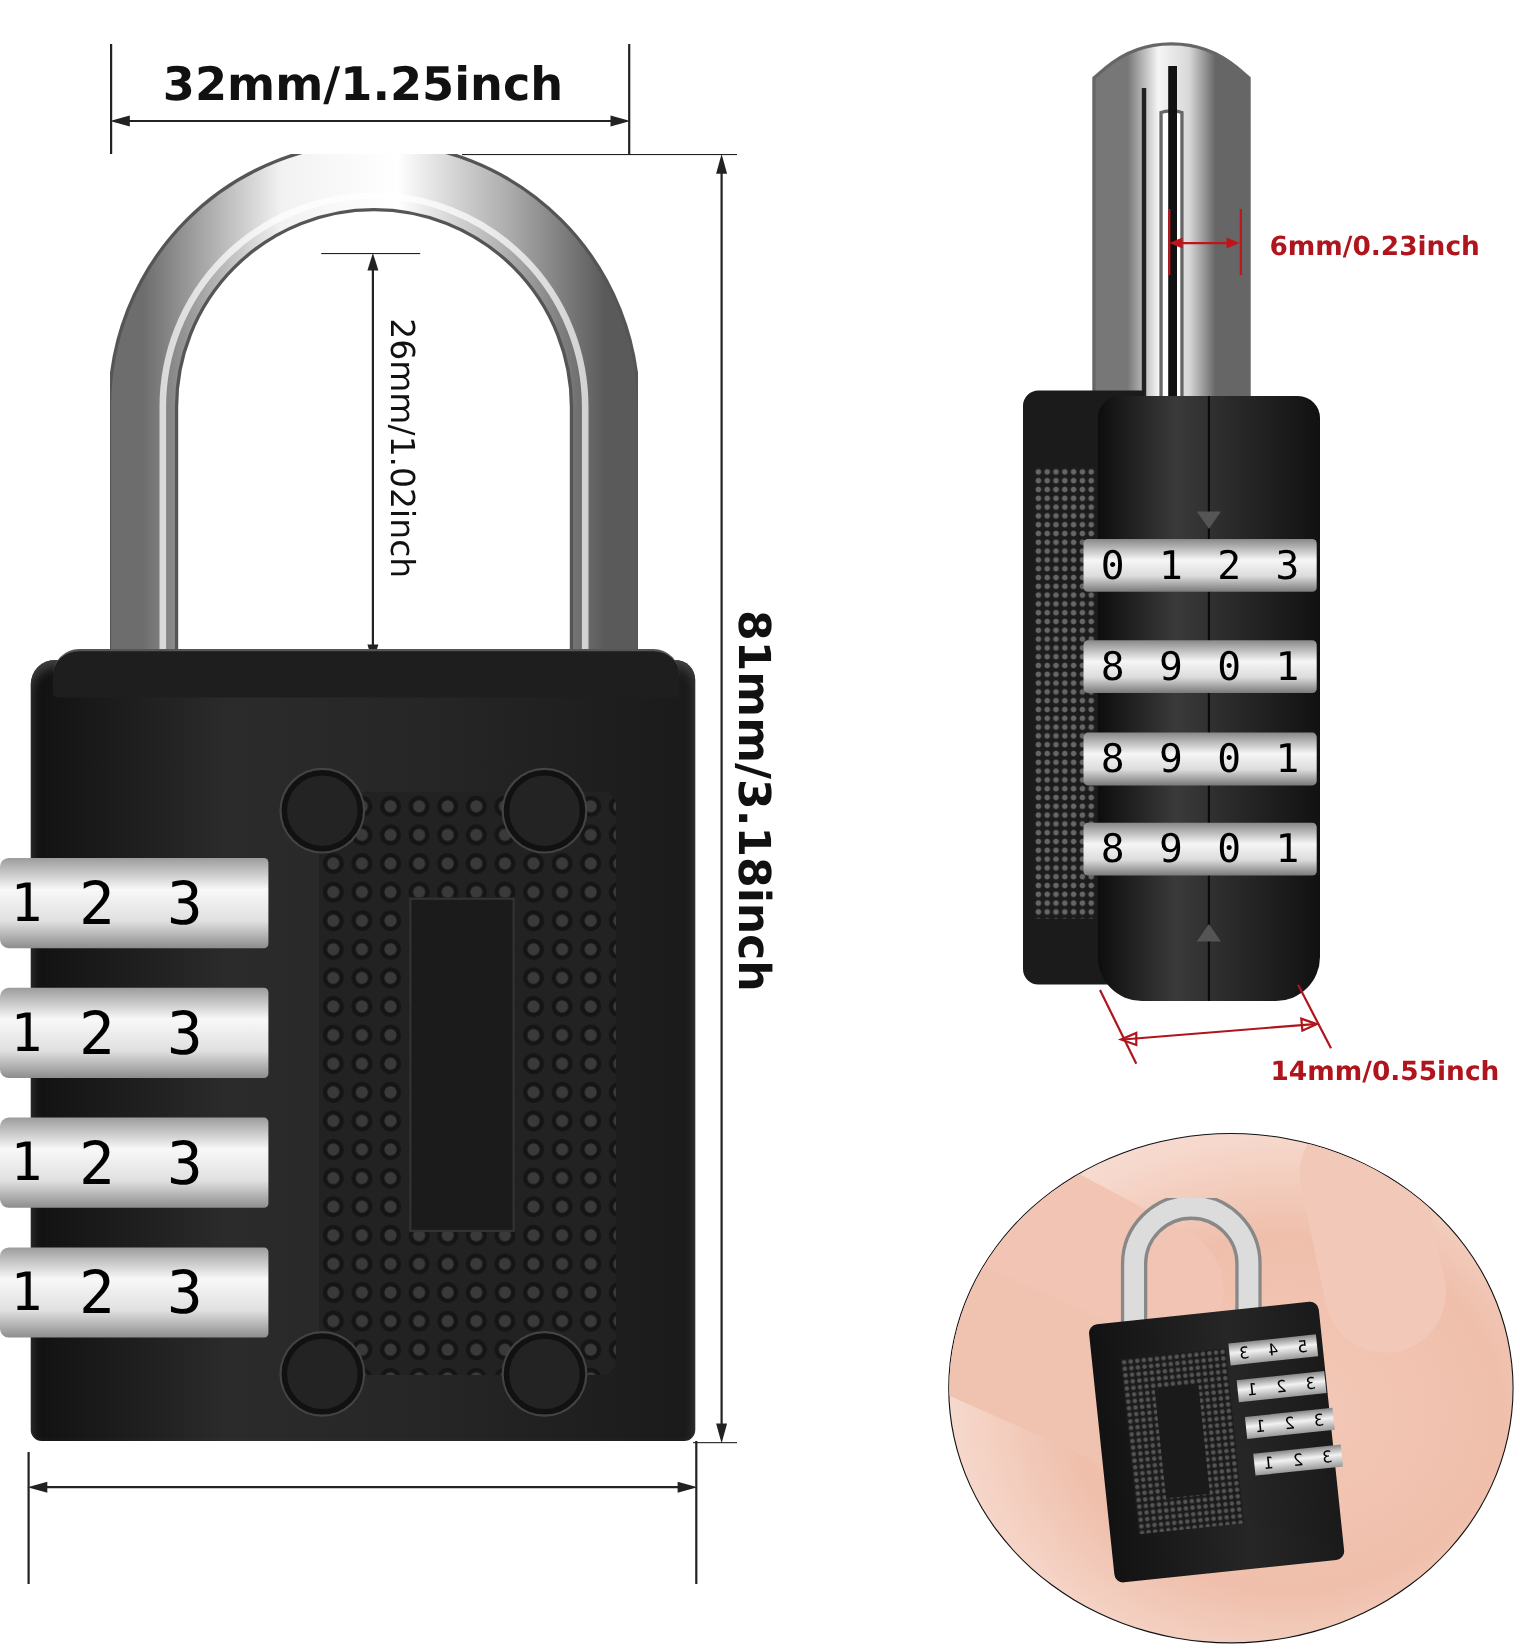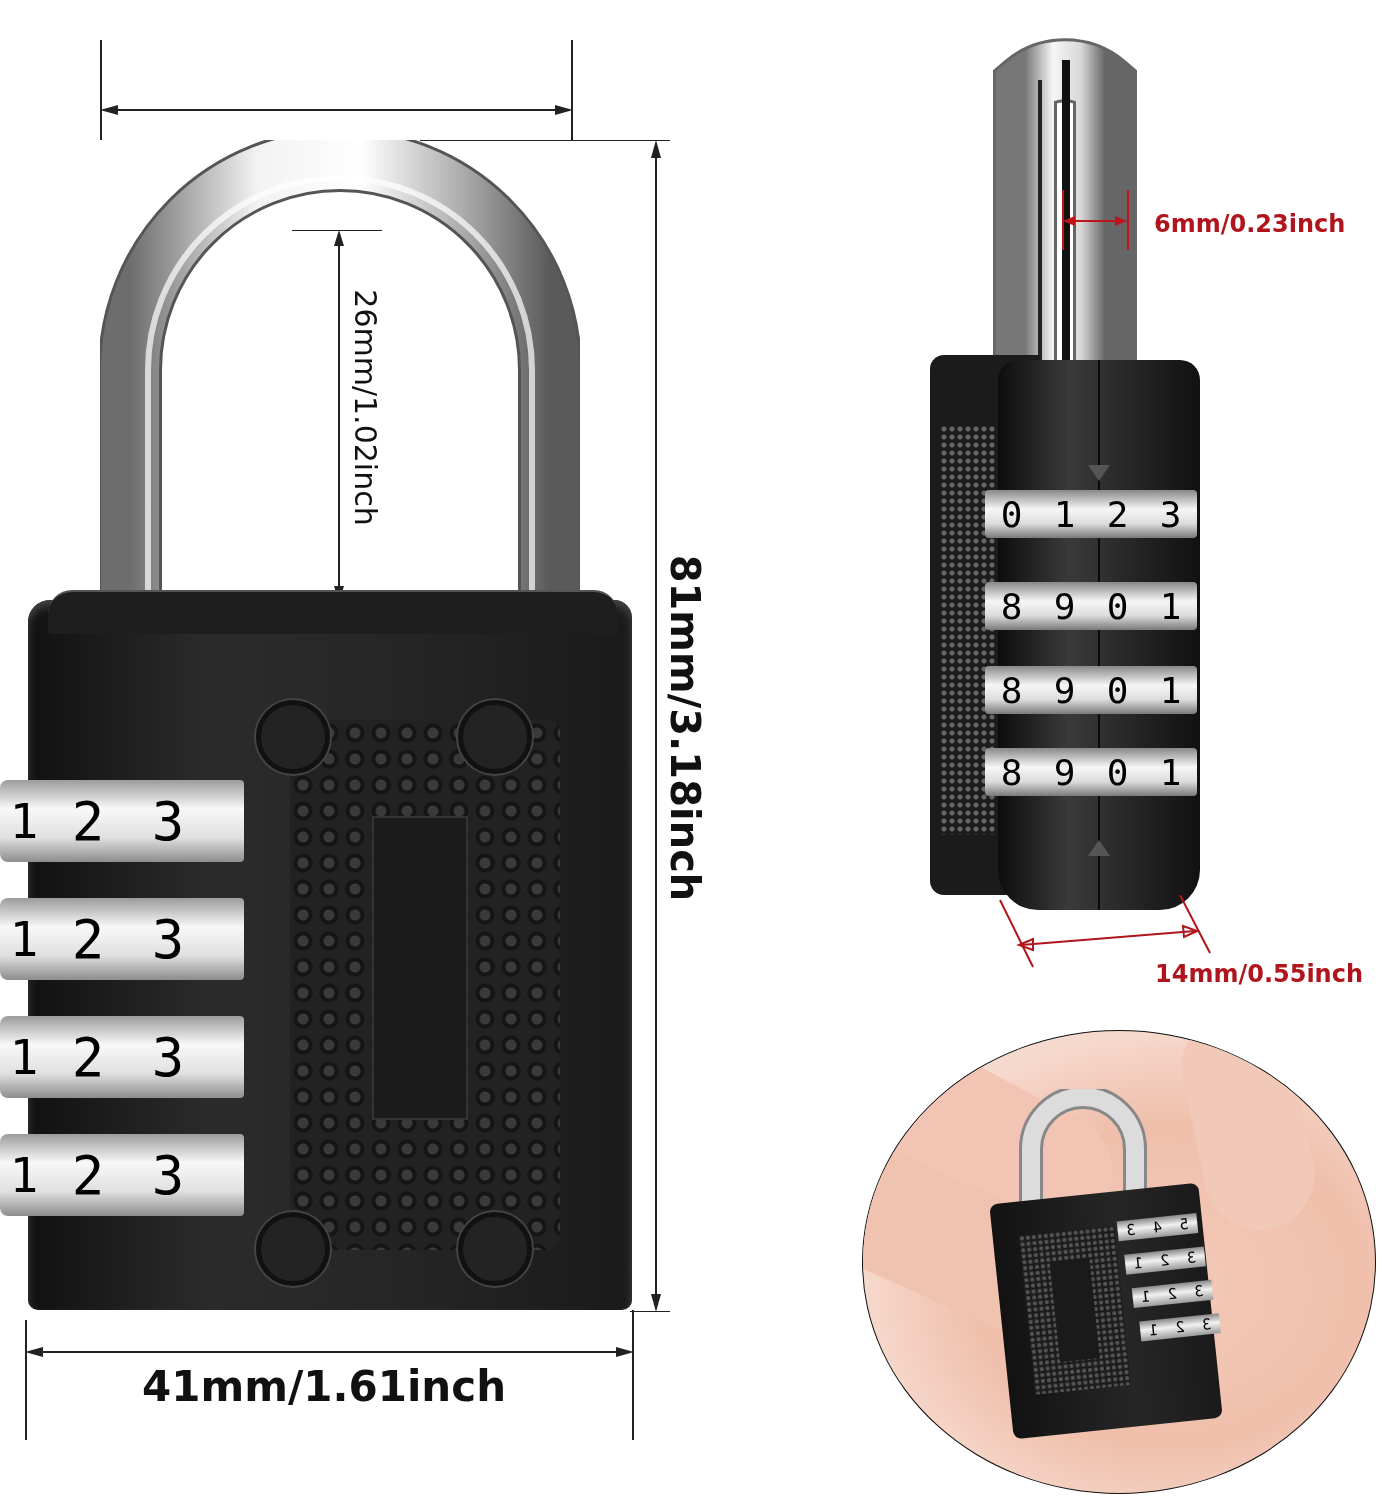--- a/index.html
+++ b/index.html
@@ -16,20 +16,21 @@
 
 <div class="abs" style="left:0;top:0;width:760px;height:1500px;">
 
   <div class="vline" style="left:100px;top:40px;height:100px;"></div>
   <div class="vline" style="left:571px;top:40px;height:100px;"></div>
   <svg class="abs" style="left:100px;top:104px" width="473" height="12">
     <line x1="6" y1="6" x2="467" y2="6" stroke="#222" stroke-width="2"></line>
     <polygon points="0,6 18,1 18,11" fill="#222"></polygon>
     <polygon points="473,6 455,1 455,11" fill="#222"></polygon>
   </svg>
+  <div class="abs dim-text" style="left:148px;top:52px;font-size:42px;">32mm/1.25inch</div>
 
   <div class="hline" style="left:420px;top:140px;width:250px;height:1px;"></div>
   <div class="hline" style="left:630px;top:1311px;width:40px;height:1px;"></div>
   <svg class="abs" style="left:650px;top:140px" width="12" height="1172">
     <line x1="6" y1="6" x2="6" y2="1166" stroke="#222" stroke-width="2"></line>
     <polygon points="6,0 1,18 11,18" fill="#222"></polygon>
     <polygon points="6,1172 1,1154 11,1154" fill="#222"></polygon>
   </svg>
   <div class="abs dim-text" style="left:505px;top:705px;font-size:40px;transform:rotate(90deg);transform-origin:center;width:360px;text-align:center;">81mm/3.18inch</div>
 
@@ -93,21 +94,20 @@
     </div>
   </div>
 
   <div class="vline" style="left:25px;top:1320px;height:120px;"></div>
   <div class="vline" style="left:632px;top:1310px;height:130px;"></div>
   <svg class="abs" style="left:25px;top:1346px" width="609" height="12">
     <line x1="6" y1="6" x2="603" y2="6" stroke="#222" stroke-width="2"></line>
     <polygon points="0,6 18,1 18,11" fill="#222"></polygon>
     <polygon points="609,6 591,1 591,11" fill="#222"></polygon>
   </svg>
-  <div class="abs dim-text" style="left:142px;top:1362px;font-size:42px;">41mm/1.61inch</div>
 </div>
 
 <div class="abs" style="left:900px;top:0;width:482px;height:1000px;">
   <svg class="abs" style="left:80px;top:0" width="170" height="360">
     <defs>
       <linearGradient id="steel2" x1="0" y1="0" x2="1" y2="0">
         <stop offset="0" stop-color="#777"></stop>
         <stop offset="0.35" stop-color="#f5f5f5"></stop>
         <stop offset="0.7" stop-color="#d8d8d8"></stop>
         <stop offset="1" stop-color="#666"></stop>

